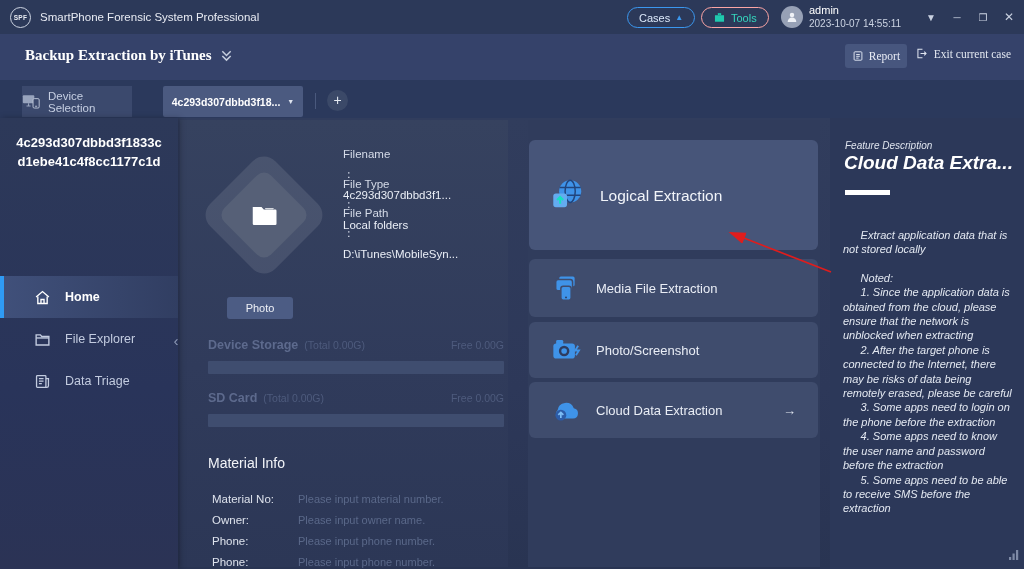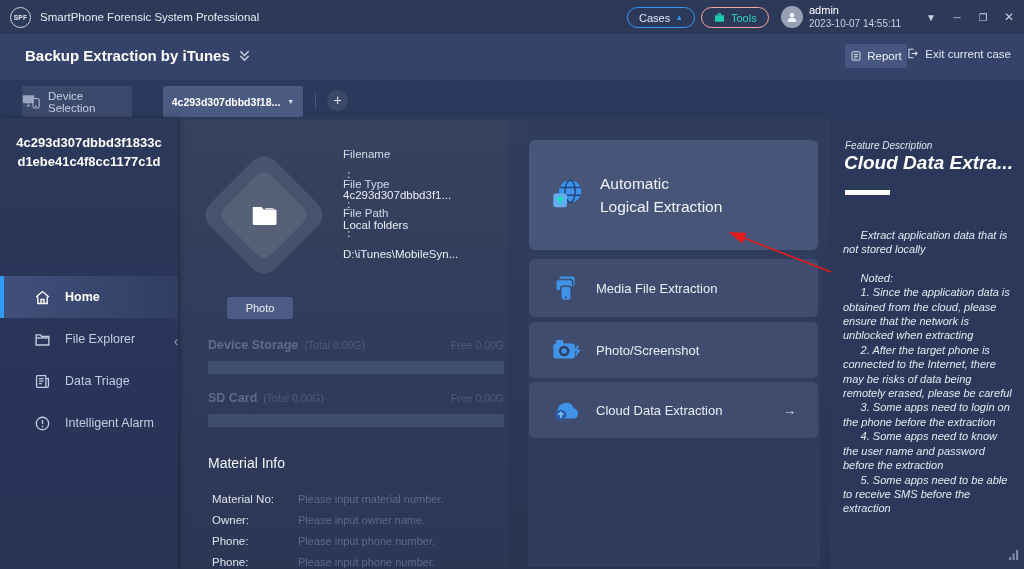--- a/index.html
+++ b/index.html
@@ -22,21 +22,21 @@
   .avatar{position:absolute;left:781px;top:6px;width:22px;height:22px;border-radius:50%;
           background:#97a1b6;display:flex;align-items:center;justify-content:center;}
   .userblock{position:absolute;left:809px;top:3px;line-height:14px;}
   .username{font-size:11px;color:#fff;}
   .usertime{font-size:10px;color:#ccd4e3;}
   .winbtns{position:absolute;right:2px;top:0;height:34px;display:flex;align-items:center;}
   .winbtn{width:26px;text-align:center;font-size:10px;color:#c9d1e0;}
   .winbtn.close{font-size:12px;}
 
   
-  .header{position:absolute;left:0;top:34px;width:1024px;height:46px;background:#35426a;}
+  .header{position:absolute;left:0;top:34px;width:1024px;height:46px;background:#35426a;font-family:Liberation Serif, serif;}
   .page-title{position:absolute;left:25px;top:13px;font-size:15px;font-weight:bold;color:#fff;
               display:flex;align-items:center;gap:8px;}
   .report-btn{position:absolute;left:845px;top:10px;width:62px;height:24px;background:#47567e;
               border-radius:3px;display:flex;align-items:center;justify-content:center;gap:5px;
               font-size:11.5px;color:#e9edf6;}
   .exit-btn{position:absolute;right:13px;top:13px;display:flex;align-items:center;gap:6px;
             font-size:11.5px;color:#e2e7f0;text-align:center;}
 
   
   .tabbar{position:absolute;left:0;top:80px;width:1024px;height:38px;background:#2b395c;}
@@ -250,30 +250,20 @@
       <div class="menu-item">
         <span class="mi-icon">
           <svg viewBox="0 0 20 20" width="17" height="17" fill="none" stroke="currentColor" stroke-width="1.5">
             <rect x="3" y="3" width="11" height="14" rx="1"></rect>
             <path d="M14 6.5h3V15a2 2 0 0 1-2 2h-2"></path>
             <path d="M5.8 6.5h5.4M5.8 9.5h5.4M5.8 12.5h3.4"></path>
           </svg>
         </span>
         <span>Data Triage</span>
       </div>
-      <div class="menu-item">
-        <span class="mi-icon">
-          <svg viewBox="0 0 20 20" width="17" height="17" fill="none" stroke="currentColor" stroke-width="1.6">
-            <circle cx="10" cy="10" r="7.3"></circle>
-              <path d="M10 5.9v4.8"></path>
-            <circle cx="10" cy="13.6" r="1" fill="currentColor" stroke="none"></circle>
-          </svg>
-        </span>
-        <span>Intelligent Alarm</span>
-      </div>
     </div>
   </div>
   <div class="collapse-handle">‹</div>
 
   <div class="diamond-outer"></div>
   <div class="diamond-inner">
     <svg width="30" height="30" viewBox="0 0 24 24" fill="#fff">
       <path d="M3 5.5h7l1.8 2H21a1 1 0 0 1 1 1V19a1 1 0 0 1-1 1H4a1 1 0 0 1-1-1z"></path>
       <rect x="12.5" y="6.3" width="7.5" height="1.5" rx="0.75" fill="#566077"></rect>
       <rect x="12.8" y="6.6" width="7" height="0.9" rx="0.45" fill="#fff"></rect>
@@ -336,21 +326,20 @@
         <circle cx="21" cy="14.5" r="10.5" fill="#3f93e8"></circle>
         <g stroke="#22457c" stroke-width="1.4" fill="none">
           <ellipse cx="21" cy="14.5" rx="4.8" ry="10.5"></ellipse>
           <path d="M11 10.8h20M11 18.2h20"></path>
         </g>
         <rect x="5" y="16.5" width="13" height="13" rx="2.5" fill="#63acf0"></rect>
         <path d="M11.5 26.3v-6.1M8.6 22.8l2.9-2.9 2.9 2.9" stroke="#15e0c0" stroke-width="2" fill="none"></path>
       </svg>
     </span>
     <span class="card-label-big">
-      <div>Automatic</div>
       <div>Logical Extraction</div>
     </span>
   </div>
 
   <div class="card" style="top:259px;height:58px;">
     <span class="card-icon">
       <svg width="30" height="30" viewBox="0 0 32 32">
         <rect x="8" y="3" width="18" height="12" rx="2.5" fill="#3f93e8" stroke="#3f4c6d" stroke-width="1.6"></rect>
         <rect x="5" y="7" width="18" height="12" rx="2.5" fill="#3f93e8" stroke="#3f4c6d" stroke-width="1.6"></rect>
         <rect x="10.5" y="14" width="11" height="15" rx="2.5" fill="#3f93e8" stroke="#3f4c6d" stroke-width="1.6"></rect>

